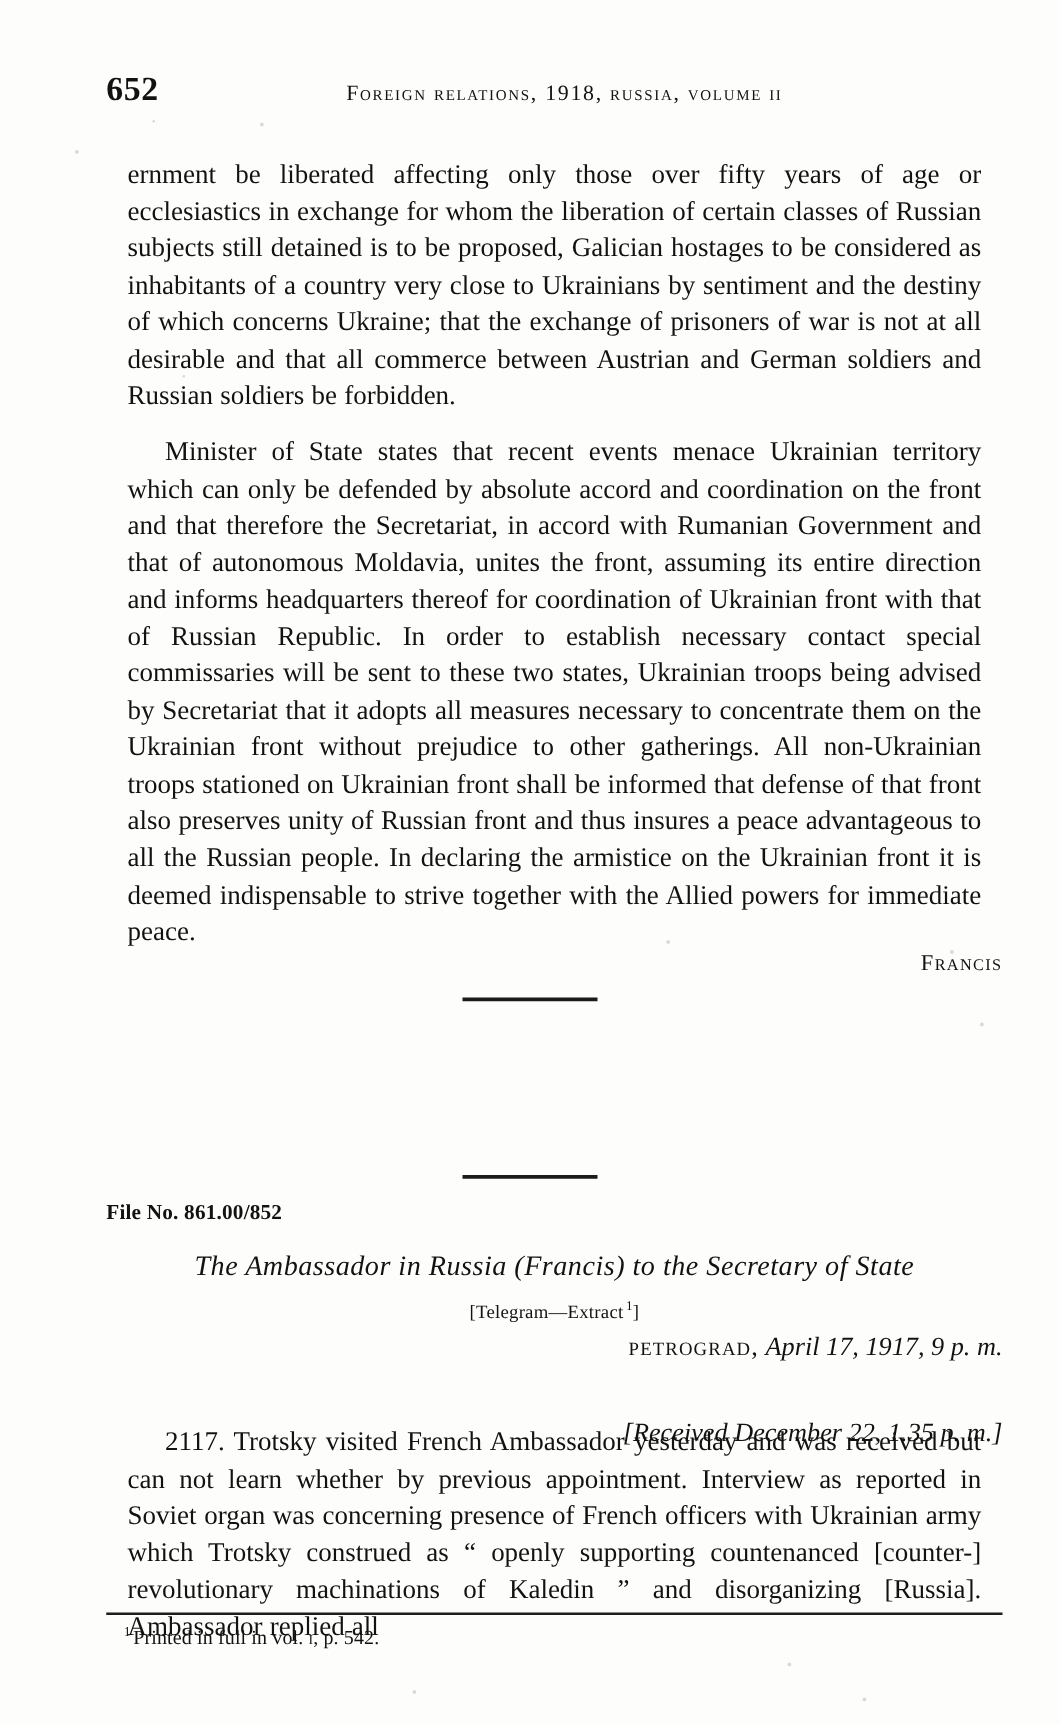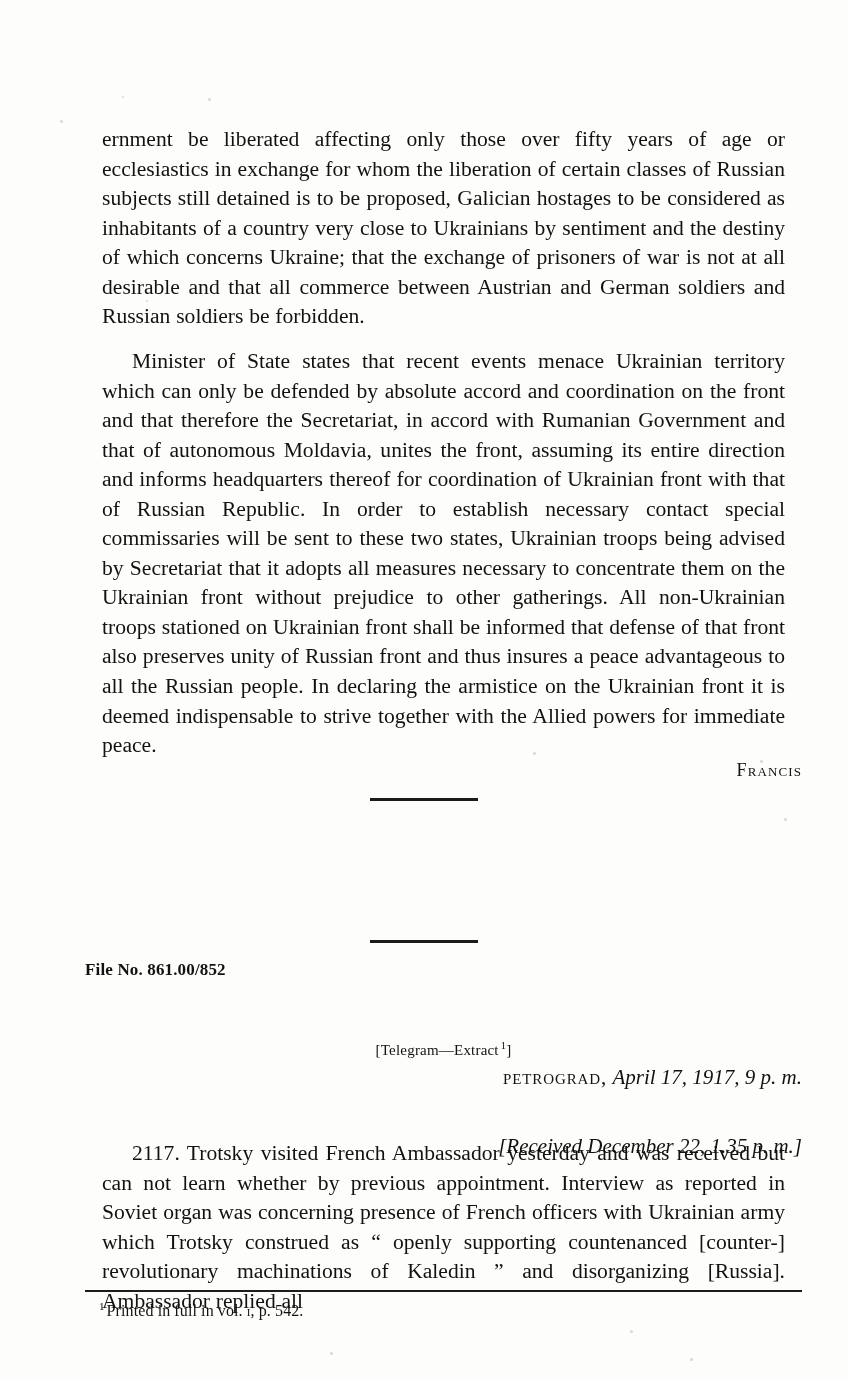--- a/index.html
+++ b/index.html
@@ -183,38 +183,43 @@
     border-radius: 50%;
     opacity: 0.55;
     pointer-events: none;
   }
 </style>
 </head>
 <body>
 
 <div class="page">
 
+  <div class="running-head">
+    <span class="folio">652</span>
+    <span class="head-title">FOREIGN RELATIONS, 1918, RUSSIA, VOLUME II</span>
+  </div>
 
   <div class="textblock" style="top:108px;">
     <p class="body">ernment be liberated affecting only those over fifty years of age or ecclesiastics in exchange for whom the liberation of certain classes of Russian subjects still detained is to be proposed, Galician hostages to be considered as inhabitants of a country very close to Ukrainians by sentiment and the destiny of which concerns Ukraine; that the exchange of prisoners of war is not at all desirable and that all commerce between Austrian and German soldiers and Russian soldiers be forbidden.</p>
   </div>
 
   <div class="textblock" style="top:330px;">
     <p class="body indent">Minister of State states that recent events menace Ukrainian territory which can only be defended by absolute accord and coordination on the front and that therefore the Secretariat, in accord with Rumanian Government and that of autonomous Moldavia, unites the front, assuming its entire direction and informs headquarters thereof for coordination of Ukrainian front with that of Russian Republic.  In order to establish necessary contact special commissaries will be sent to these two states, Ukrainian troops being advised by Secretariat that it adopts all measures necessary to concentrate them on the Ukrainian front without prejudice to other gatherings. All non-Ukrainian troops stationed on Ukrainian front shall be informed that defense of that front also preserves unity of Russian front and thus insures a peace advantageous to all the Russian people.  In declaring the armistice on the Ukrainian front it is deemed indispensable to strive together with the Allied powers for immediate peace.</p>
   </div>
 
   <div class="signature" style="top:760px;">FRANCIS</div>
 
   <div class="rule-short" style="top:798px;"></div>
 
 
   <div class="rule-short" style="top:940px;"></div>
 
   <div class="file-no" style="top:960px;">File No. 861.00/852</div>
 
+  <div class="doc-title" style="top:1000px;">The Ambassador in Russia (Francis) to the Secretary of State</div>
 
   <div class="doc-kind" style="top:1040px;">
     <span>[Telegram—Extract</span><sup>1</sup><span>]</span>
   </div>
 
   <div class="dateline" style="top:1065px;">
     <span class="place">PETROGRAD,</span>
     <span class="when">April 17, 1917, 9 p. m.</span>
   </div>
   <div class="received" style="top:1094px;margin-top:40px;">[Received December 22, 1.35 p. m.]</div>

